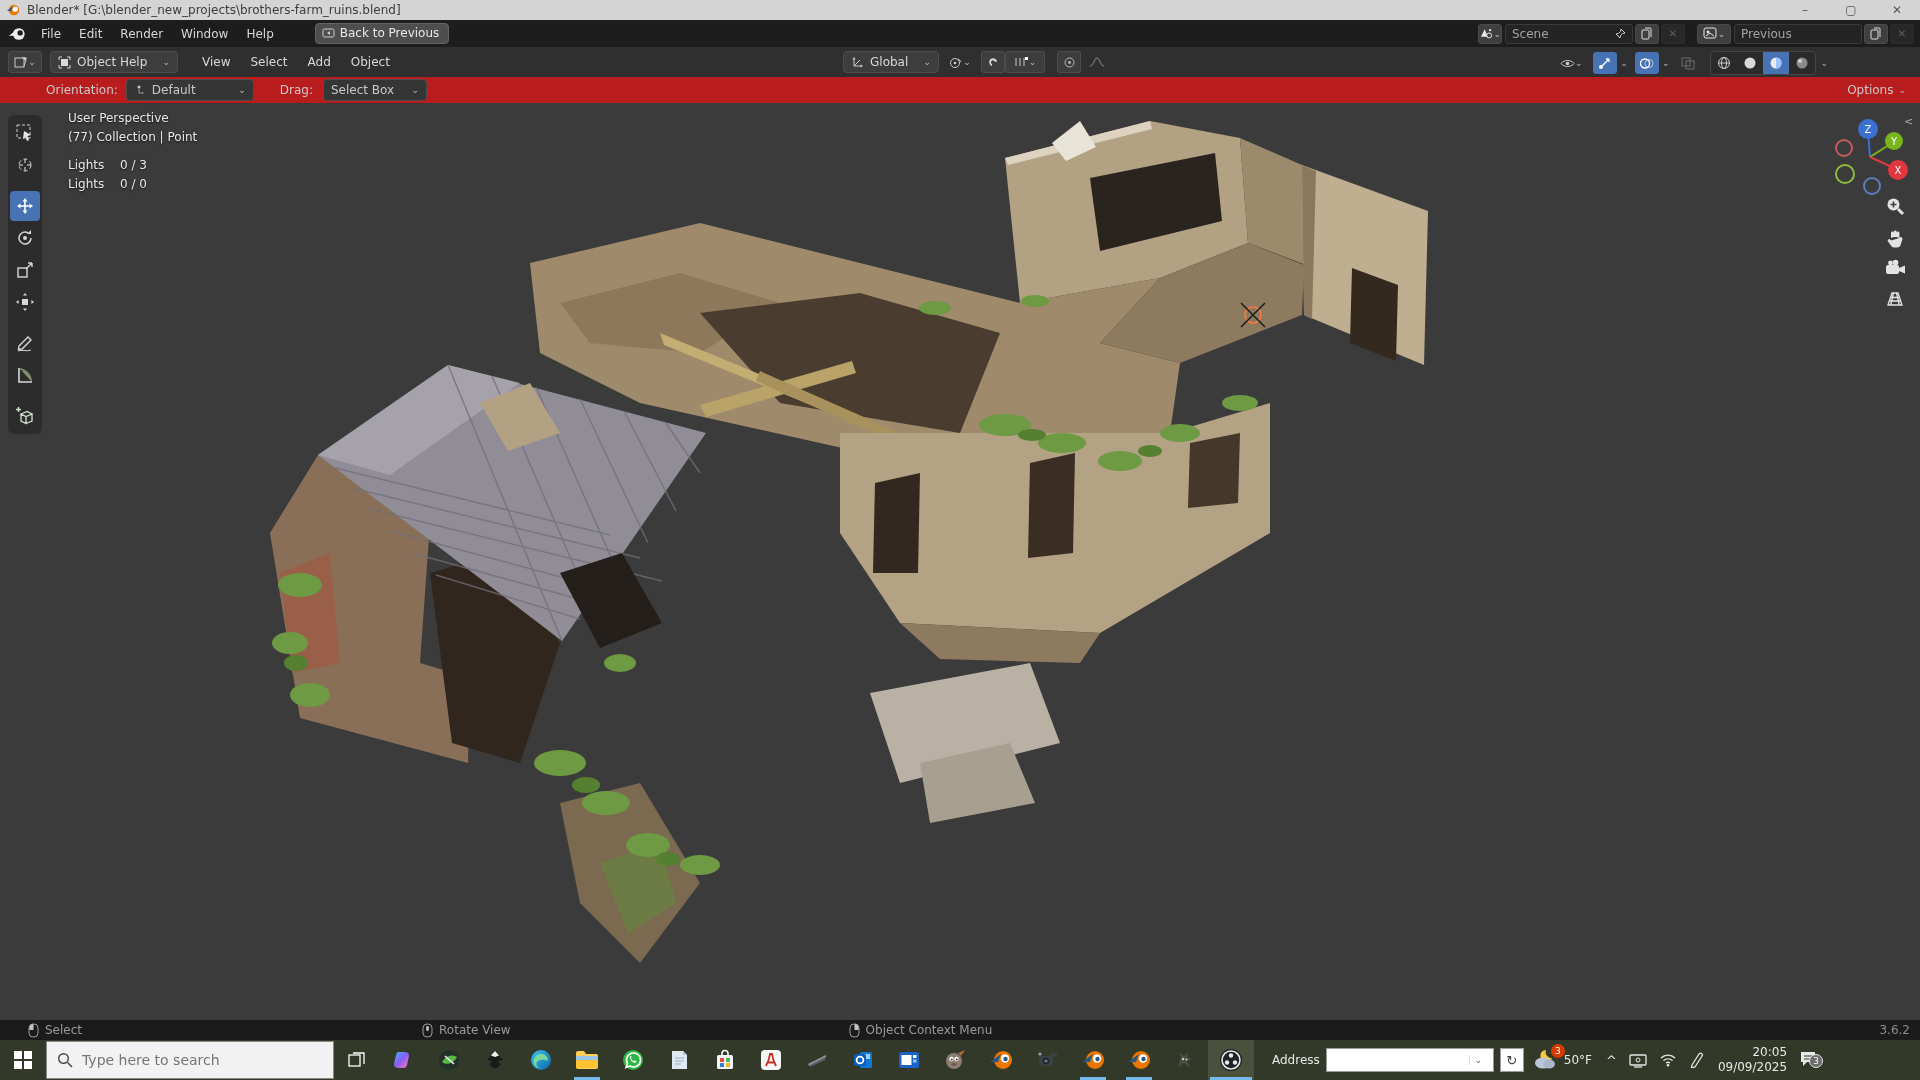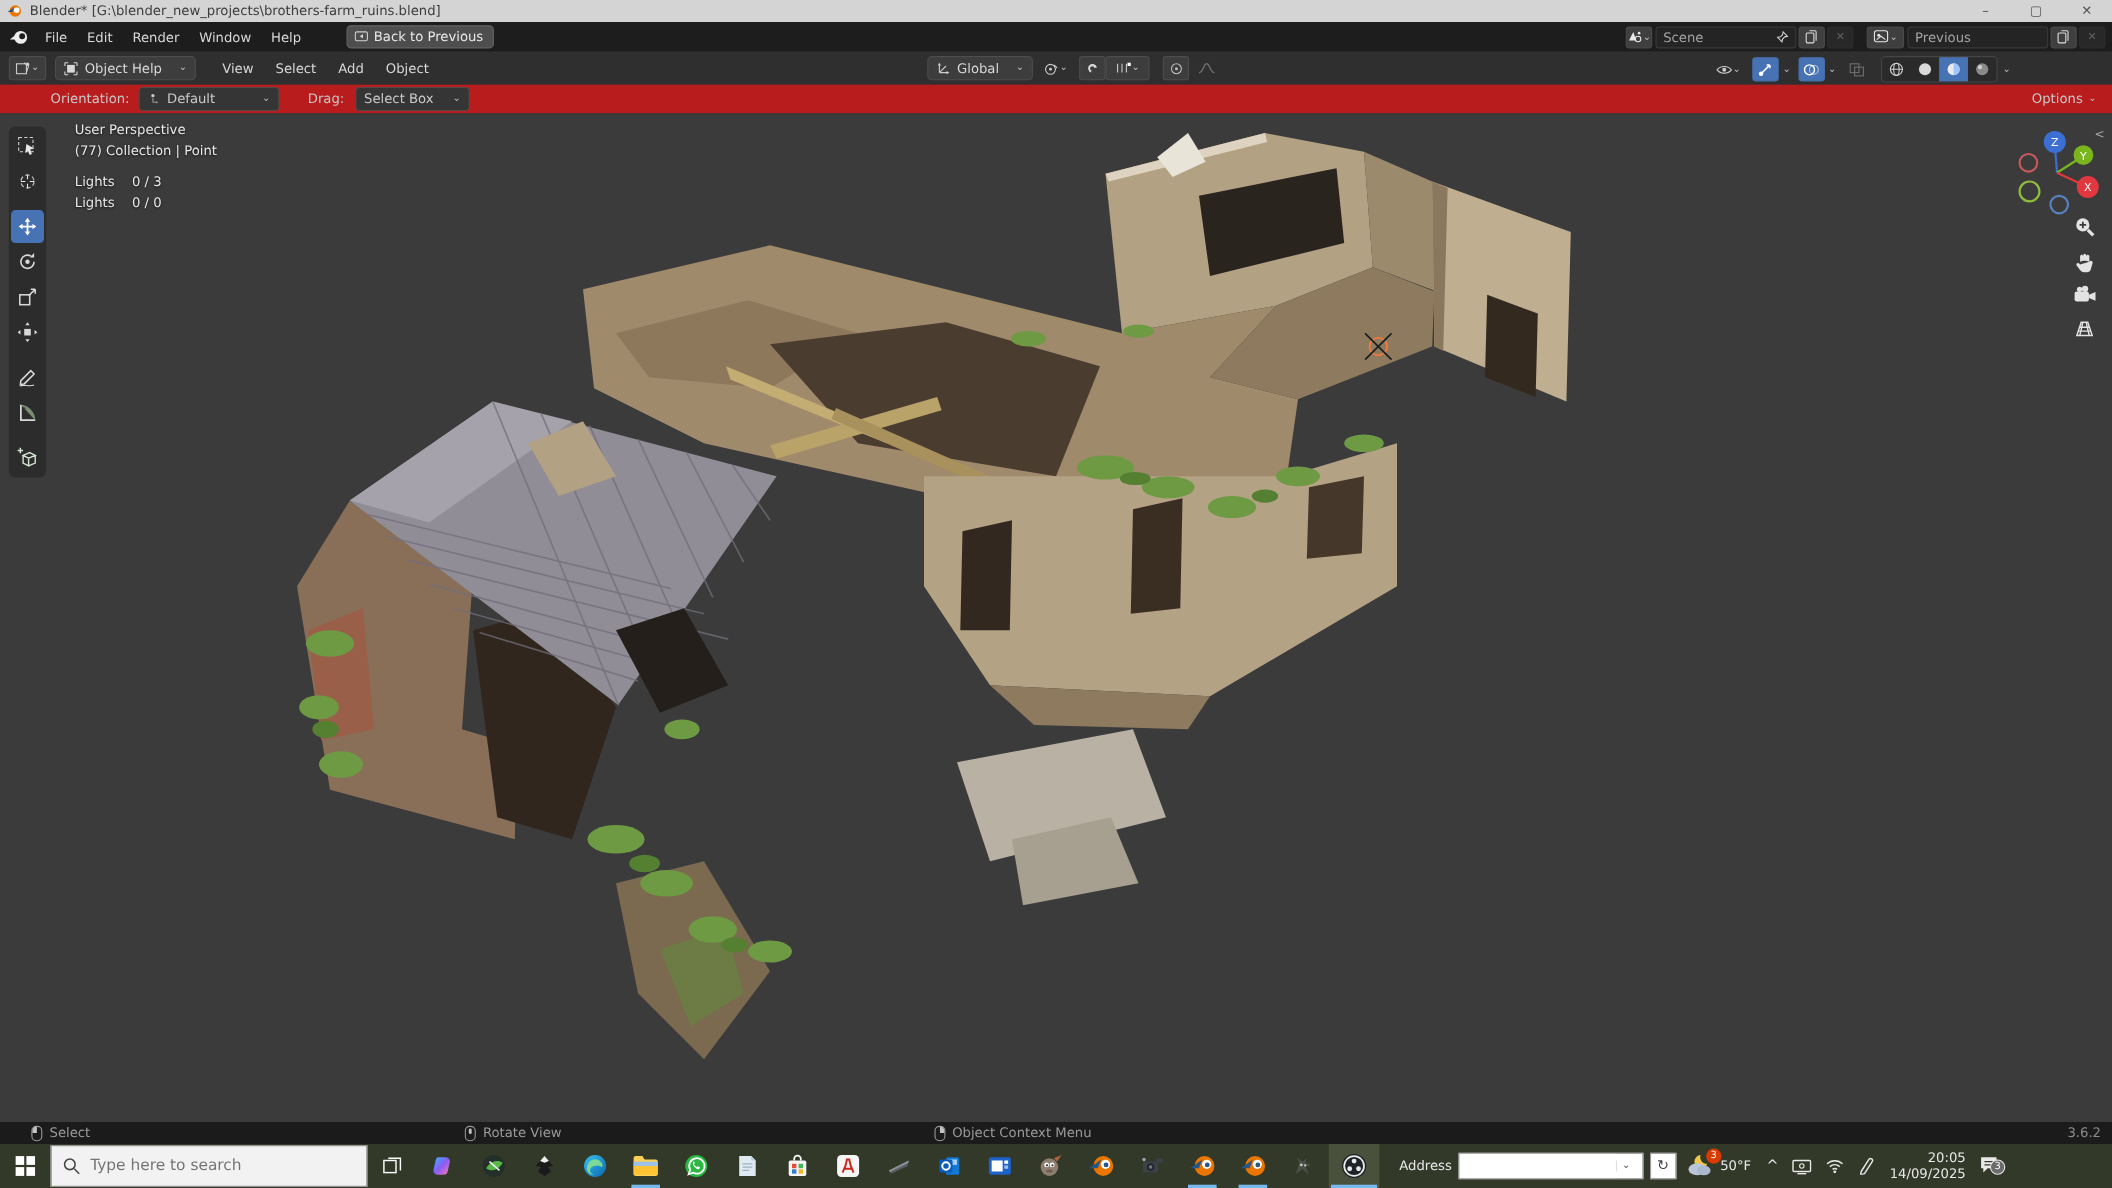--- a/index.html
+++ b/index.html
@@ -761,21 +761,21 @@
       <path d="M2 5 a10 10 0 0 1 14 0 M4.5 7.5 a7 7 0 0 1 9 0 M7 10 a3.5 3.5 0 0 1 4 0" fill="none" stroke="#e8e8e8" stroke-width="1.4"></path>
         <circle cx="9" cy="12.3" r="1.3" fill="#e8e8e8"></circle>
     </svg>
     <svg width="15" height="16" viewBox="0 0 15 16">
       <path d="M3 13 L10 2 a1.8 1.8 0 0 1 3 2 L6 15 l-3.5 .8 Z" fill="none" stroke="#e8e8e8" stroke-width="1.3"></path>
     </svg>
   </div>
 
   <div id="clock">
     <div>20:05</div>
-    <div>14/09/2025</div>
+    <div>09/09/2025</div>
   </div>
 
   <div style="margin:0 12px 0 4px;" class="relative">
     <svg width="20" height="18" viewBox="0 0 20 18">
       <path d="M2 2 h14 v10 h-8 l-4 4 v-4 h-2 Z" fill="#e8e8e8"></path>
         <path d="M5 6 h8 M5 9 h6" stroke="#333929" stroke-width="1.2"></path>
     </svg>
     <span class="badge" style="right:-4px; top:4px; background:#6b6b6b; border:1px solid #e8e8e8;">3</span>
   </div>
 </div>

